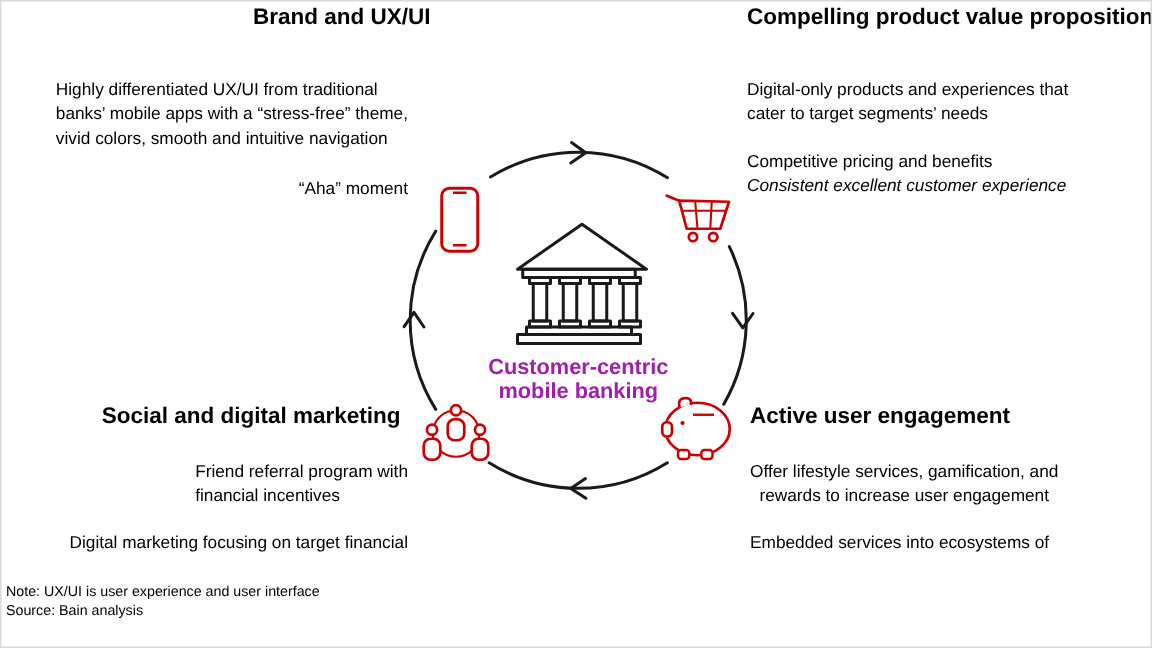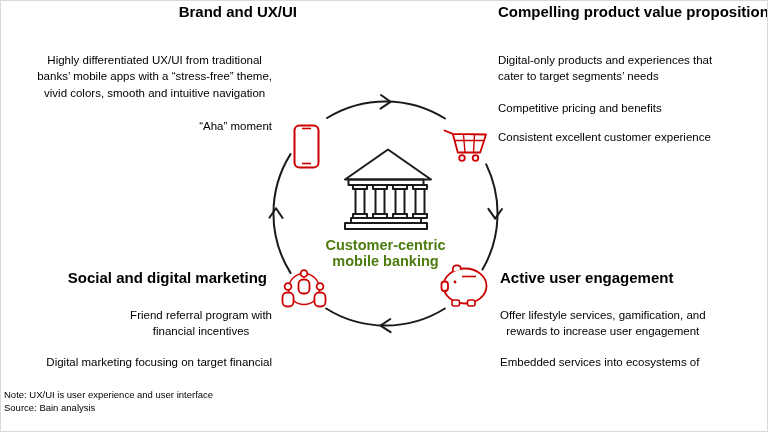--- a/index.html
+++ b/index.html
@@ -4,37 +4,37 @@
 <style>
   html,body{margin:0;padding:0;background:#fff;}
   .canvas{
     position:relative;width:768px;height:432px;box-sizing:border-box;
     background:#ffffff;border:1px solid #d9d9d9;overflow:hidden;
     font-family:"Liberation Sans",sans-serif;color:#000;
   }
   .diagram-svg{position:absolute;left:0;top:0;width:768px;height:432px;}
   .h{position:absolute;font-weight:bold;font-size:15px;line-height:17px;white-space:nowrap;}
   .b{position:absolute;font-size:11.5px;line-height:16.3px;white-space:nowrap;}
-  .ra{text-align:center;}
-  .tl-h{top:2px;right:470px;}
+  .ra{text-align:left;}
+  .tl-h{top:2px;right:480px;}
   .tr-h{top:2px;left:497px;}
   .bl-h{top:268px;right:500px;}
   .br-h{top:268px;left:499px;}
   .tl-b1{top:51px;right:495px;}
   .tl-b2{top:117px;right:495px;}
   .tr-b1{top:51px;left:497px;}
   .tr-b2{top:99px;left:497px;}
-  .tr-b3{top:128px;left:497px;}
+  .tr-b3{top:115px;left:497px;font-style:italic;}
   .bl-b1{top:306px;right:495px;}
   .bl-b2{top:353px;right:495px;}
   .br-b1{top:306px;left:499px;text-align:center;}
   .br-b2{top:353px;left:499px;}
   .center-label{
     position:absolute;top:236px;left:284px;width:201px;text-align:center;
-    font-weight:bold;font-size:14.5px;line-height:16.3px;color:#4d7c0f;
+    font-weight:bold;font-size:14.5px;line-height:16.3px;color:#a21caf;
   }
   .footer{position:absolute;left:3px;top:388px;font-size:9.5px;line-height:12.5px;}
 </style>
 </head>
 <body>
 
 <div class="canvas">
 
   <svg class="diagram-svg" viewBox="0 0 768 432" aria-hidden="true">
 

